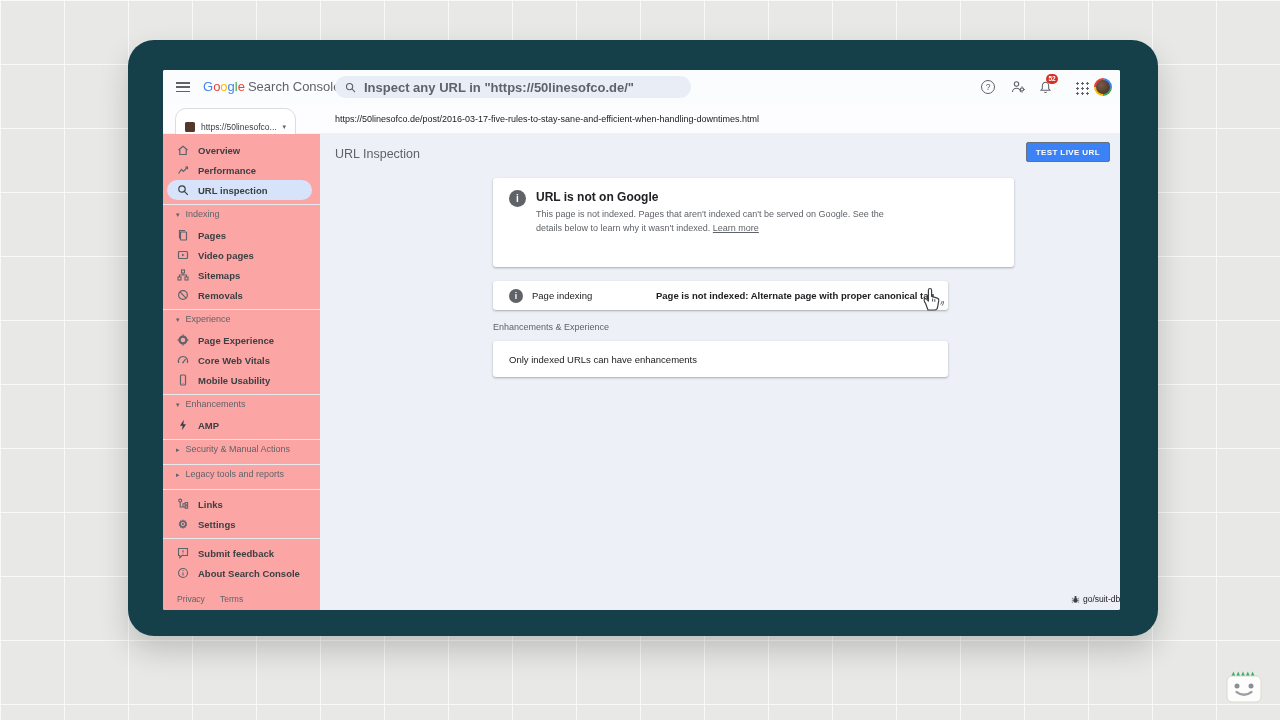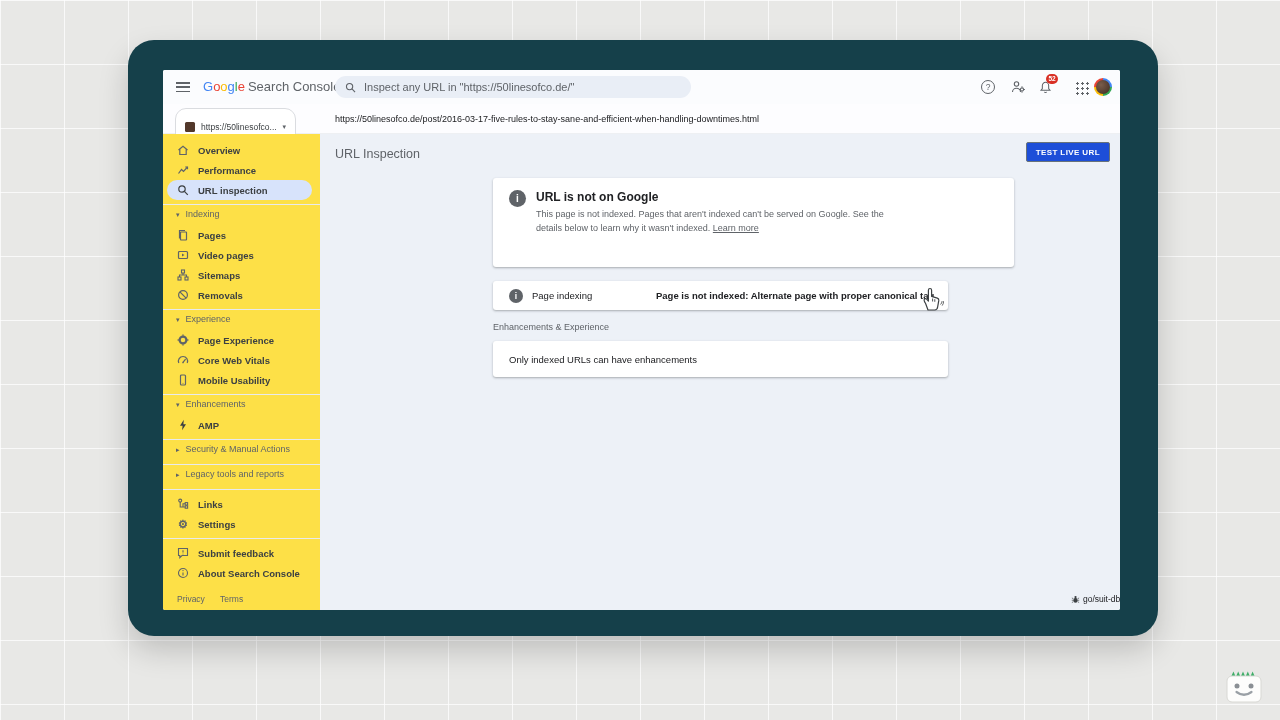--- a/index.html
+++ b/index.html
@@ -31,21 +31,21 @@
   .topbar { position:absolute; left:0; top:0; right:0; height:34px; background:#fbfcfe; }
   .hamburger { position:absolute; left:13px; top:12px; width:14px; height:11px;
     background: repeating-linear-gradient(to bottom,#5f6368 0 1.6px, transparent 1.6px 4.4px); cursor:pointer; }
   .logo { position:absolute; left:40px; top:9px; font-size:13px; white-space:nowrap; }
   .lg { font-weight:normal; }
   .c0,.c3 { color:#4285f4; } .c1,.c5 { color:#ea4335; } .c2 { color:#fbbc05; } .c4 { color:#34a853; }
   .logo-suffix { color:#5f6368; margin-left:3px; }
   .searchbar { position:absolute; left:172px; top:6px; width:356px; height:22px;
     background:#e9eef6; border-radius:11px; display:flex; align-items:center; padding:0 10px; gap:8px; }
   .searchbar input { flex:1; background:transparent; border:none; outline:none;
-    font-size:11px; color:#3c4043; font-family:"Liberation Sans",sans-serif; }
+    font-size:13px; color:#3c4043; font-family:"Liberation Sans",sans-serif;font-weight:bold; }
   .searchbar input::placeholder { color:#5f6368; opacity:1; }
   .tb-ico { position:absolute; top:10px; cursor:pointer; }
   .tb-help { left:818px; width:14px; height:14px; border:1.1px solid #5f6368; border-radius:50%;
     color:#5f6368; font-size:8.5px; display:flex; align-items:center; justify-content:center; }
   .tb-help::after { content:"?"; }
   .tb-person { left:848px; }
   .tb-bell { left:876px; }
   .badge { position:absolute; left:7px; top:-6px; background:#d93025; color:#fff;
     font-size:6.5px; font-weight:bold; padding:1.5px 2.5px; border-radius:6px; line-height:1; }
   .tb-grid { left:912px; top:11px; width:14px; height:14px;
@@ -61,37 +61,37 @@
     border-bottom:1px solid #eef0f3; }
   .prop-pill { position:absolute; left:12px; top:4px; height:37px; border:1px solid #dadce0;
     border-radius:11px; display:flex; align-items:center; gap:6px; padding:0 9px; background:#fff; cursor:pointer; }
   .favicon { width:10px; height:10px; background:#53382b; border-radius:1.5px; }
   .prop-label { font-size:8.5px; color:#3c4043; }
   .prop-caret { font-size:7px; color:#5f6368; }
   .prop-caret::after { content:"▾"; }
   .inspected-url { position:absolute; left:172px; top:0; height:30px; line-height:30px;
     font-size:9px; color:#202124; white-space:nowrap; }
   
-  .sidebar { position:absolute; left:0; top:64px; bottom:0; width:157px; background:#fde047; padding-top:6px; }
+  .sidebar { position:absolute; left:0; top:64px; bottom:0; width:157px; background:#fca5a5; padding-top:6px; }
   .s-item { display:flex; align-items:center; height:20px; padding-left:14px; gap:9px;
     font-size:9.5px; font-weight:bold; color:#3c4043; cursor:pointer; white-space:nowrap; }
   .s-item.selected { background:#d7e3fb; border-radius:13px; margin:0 8px 0 4px; padding-left:10px; }
   .s-head { display:flex; align-items:flex-start; height:16px; padding-left:13px; gap:6px;
     font-size:9px; color:#5f6368; cursor:pointer; white-space:nowrap; }
   .car-d::before { content:"▾"; font-size:7px; color:#5f6368; }
   .car-r::before { content:"▸"; font-size:7px; color:#5f6368; }
   .s-div { height:1px; background:#e8eaed; margin:4px 0; }
   .s-icon { width:12px; height:12px; display:flex; align-items:center; justify-content:center;
     color:#5f6368; font-size:11px; line-height:1; flex:0 0 12px; }
   .s-icon svg { display:block; }
   
   .content { position:absolute; left:157px; top:64px; right:0; bottom:0; background:#edf1f7; }
   .page-title { position:absolute; left:15px; top:13px; font-size:12.5px; color:#5f6368; }
   .btn-test { position:absolute; right:10px; top:8px; height:20px; padding:0 9px;
-    background:#1d4ed8; border:1px solid #67727a; border-radius:2px; color:#fff;
+    background:#3b82f6; border:1px solid #67727a; border-radius:2px; color:#fff;
     font-size:8px; font-weight:bold; letter-spacing:.4px; display:flex; align-items:center; cursor:pointer; }
   .card { position:absolute; background:#fff; border-radius:3px;
     box-shadow: 0 1px 2px rgba(60,64,67,.28), 0 1px 3px rgba(60,64,67,.14); }
   .card1 { left:173px; top:44px; width:521px; height:89px; }
   .v-top { display:flex; padding:12px 16px 0; gap:10px; }
   .info-badge { width:17px; height:17px; border-radius:50%; background:#5f6368; color:#fff;
     display:flex; align-items:center; justify-content:center; font-size:10px; font-weight:bold; flex:0 0 17px; }
   .info-badge::after { content:"i"; }
   .info-badge.small { width:14px; height:14px; flex-basis:14px; font-size:8.5px; }
   .v-title { font-size:12px; font-weight:bold; color:#202124; margin-bottom:4px; }

